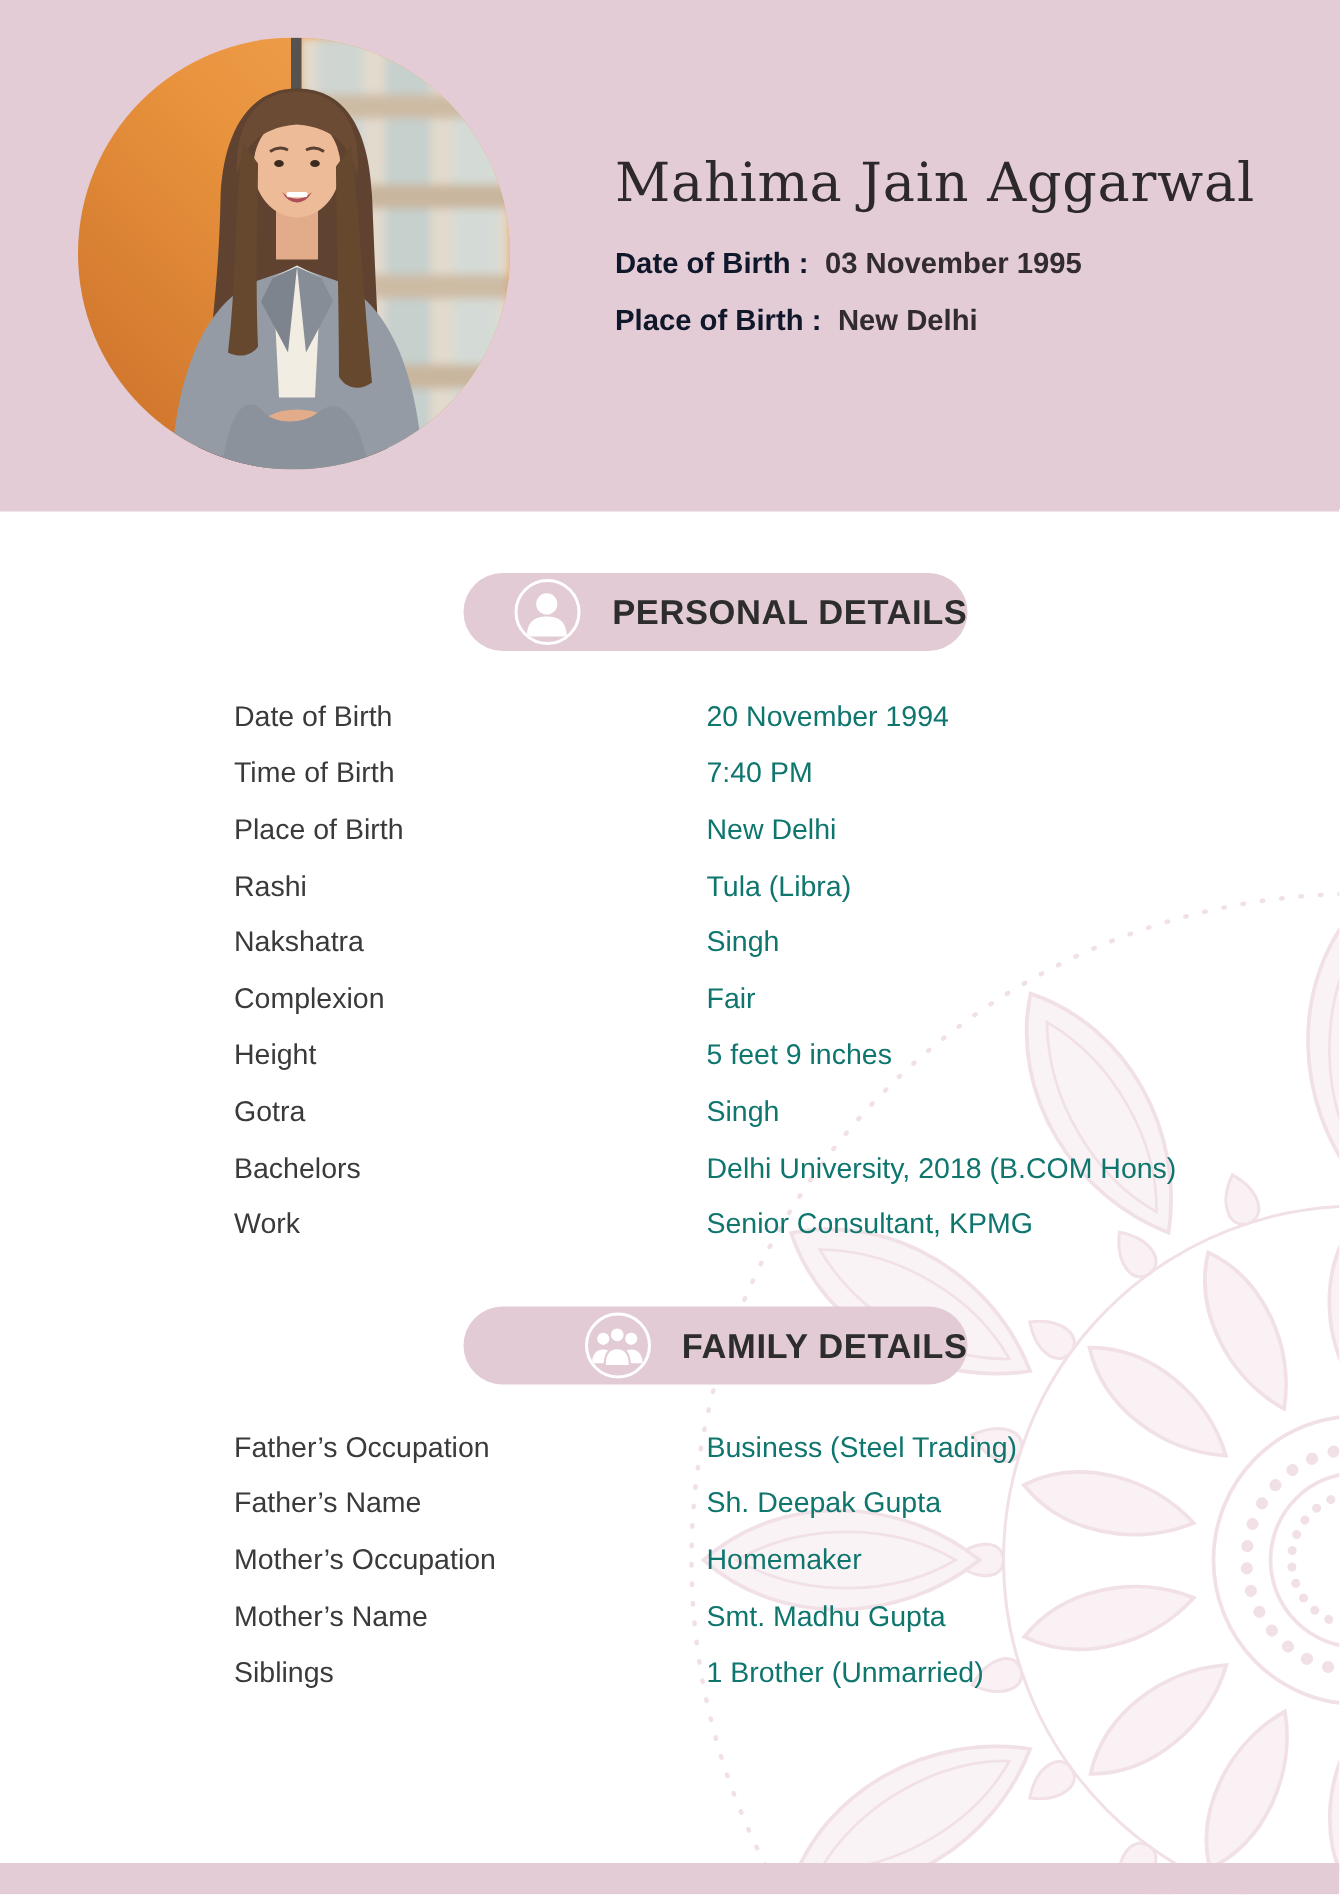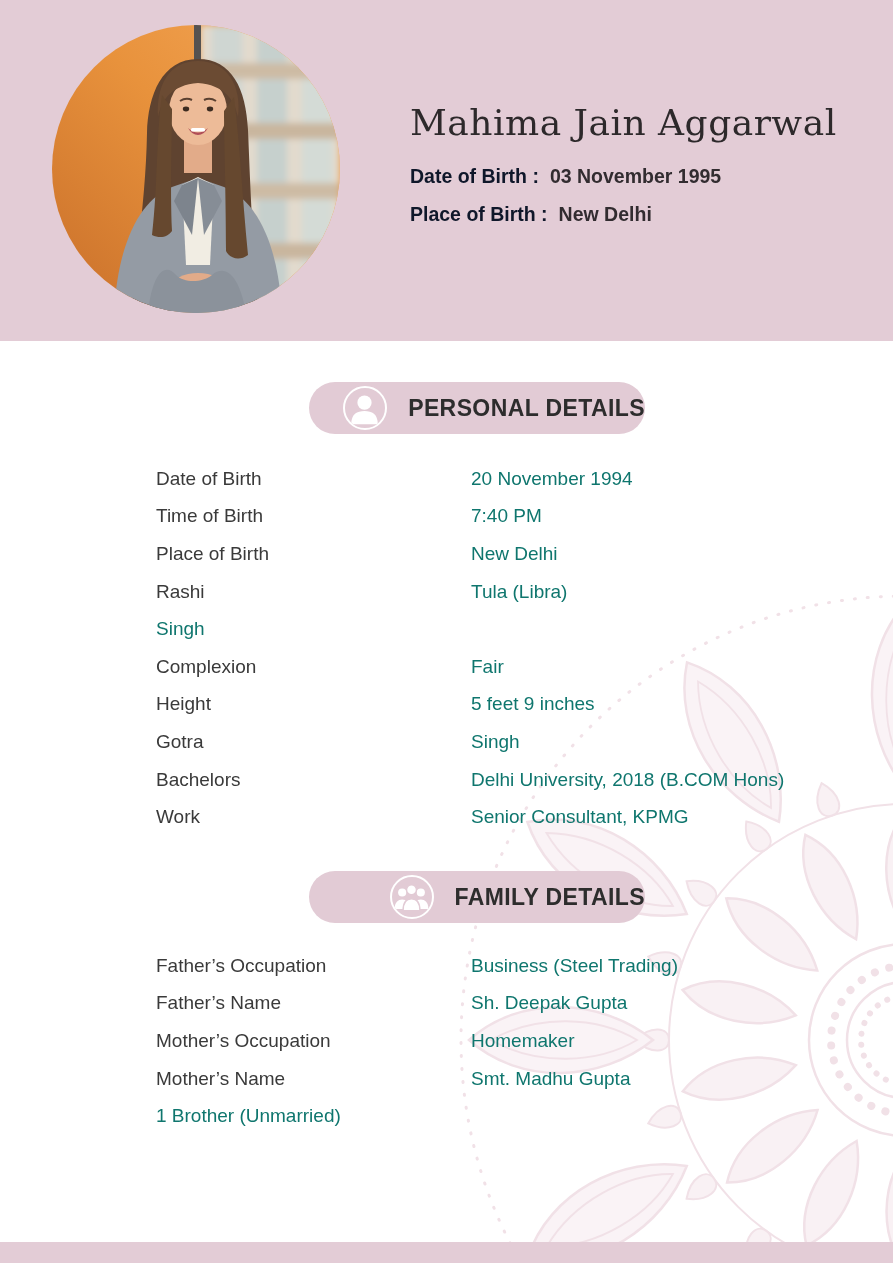--- a/index.html
+++ b/index.html
@@ -248,20 +248,21 @@
     </div>
     <div class="detail-row">
       <div class="detail-label">Place of Birth</div>
       <div class="detail-value">New Delhi</div>
     </div>
     <div class="detail-row">
       <div class="detail-label">Rashi</div>
       <div class="detail-value">Tula (Libra)</div>
     </div>
     <div class="detail-row">
+      <div class="detail-label">Nakshatra</div>
       <div class="detail-value">Singh</div>
     </div>
     <div class="detail-row">
       <div class="detail-label">Complexion</div>
       <div class="detail-value">Fair</div>
     </div>
     <div class="detail-row">
       <div class="detail-label">Height</div>
       <div class="detail-value">5 feet 9 inches</div>
     </div>
@@ -304,19 +305,20 @@
     </div>
     <div class="detail-row">
       <div class="detail-label">Mother’s Occupation</div>
       <div class="detail-value">Homemaker</div>
     </div>
     <div class="detail-row">
       <div class="detail-label">Mother’s Name</div>
       <div class="detail-value">Smt. Madhu Gupta</div>
     </div>
     <div class="detail-row">
+      <div class="detail-label">Siblings</div>
       <div class="detail-value">1 Brother (Unmarried)</div>
     </div>
   </div>
 
   <div class="footer-bar"></div>
 
 </div>
 
 </body></html>

